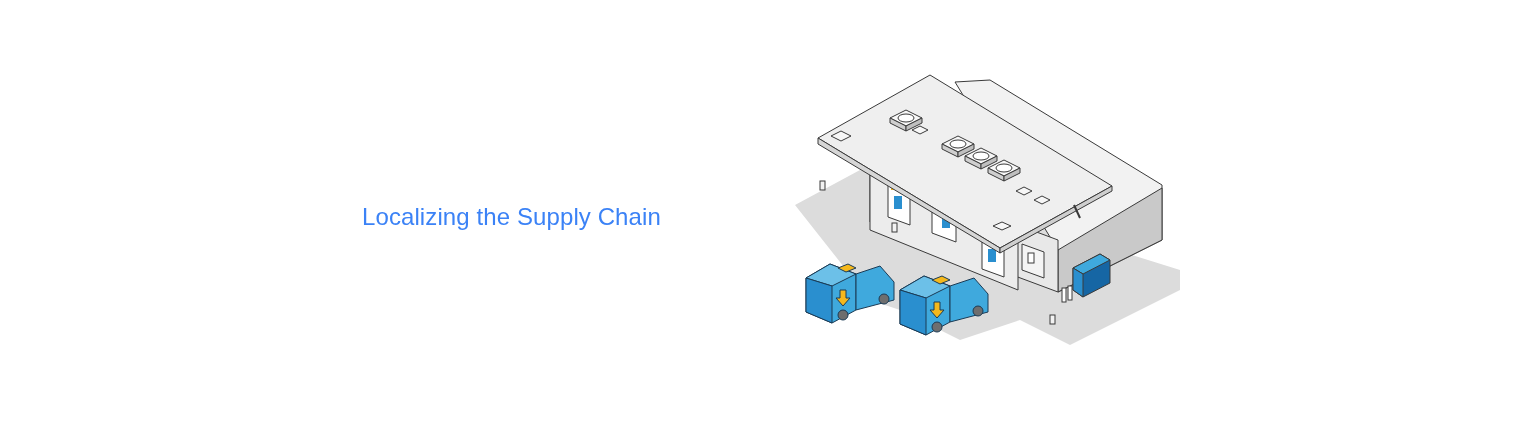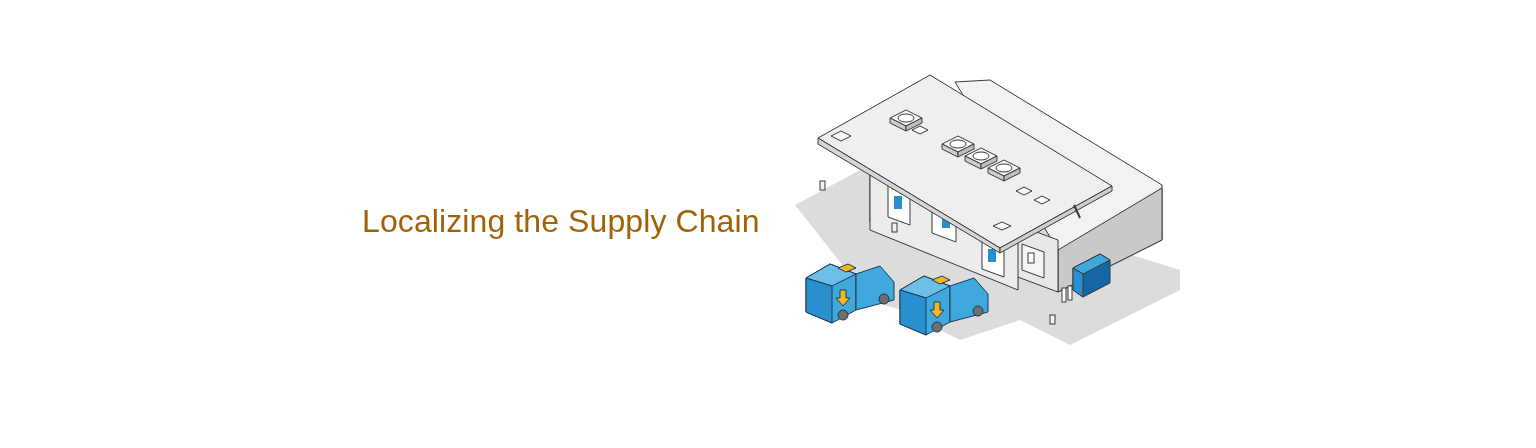--- a/index.html
+++ b/index.html
@@ -2,21 +2,21 @@
 <html><head>
 <meta charset="utf-8">
 <style>
   html, body { margin: 0; padding: 0; }
   body {
     width: 1536px; height: 448px; background: #ffffff; position: relative; overflow: hidden;
     font-family: "Liberation Sans", sans-serif;
   }
   .headline {
     position: absolute; left: 362px; top: 203px;
-    font-size: 32px; color: #a16207; font-weight: normal; letter-spacing: 0.1px;
+    font-size: 24px; color: #3b82f6; font-weight: normal; letter-spacing: 0.1px;
     white-space: nowrap;
   }
   .illustration { position: absolute; left: 780px; top: 60px; width: 420px; height: 300px; }
 </style>
 </head>
 <body>
 
 <div class="headline">Localizing the Supply Chain</div>
 
 <svg class="illustration" viewBox="780 60 420 300" xmlns="http://www.w3.org/2000/svg">

